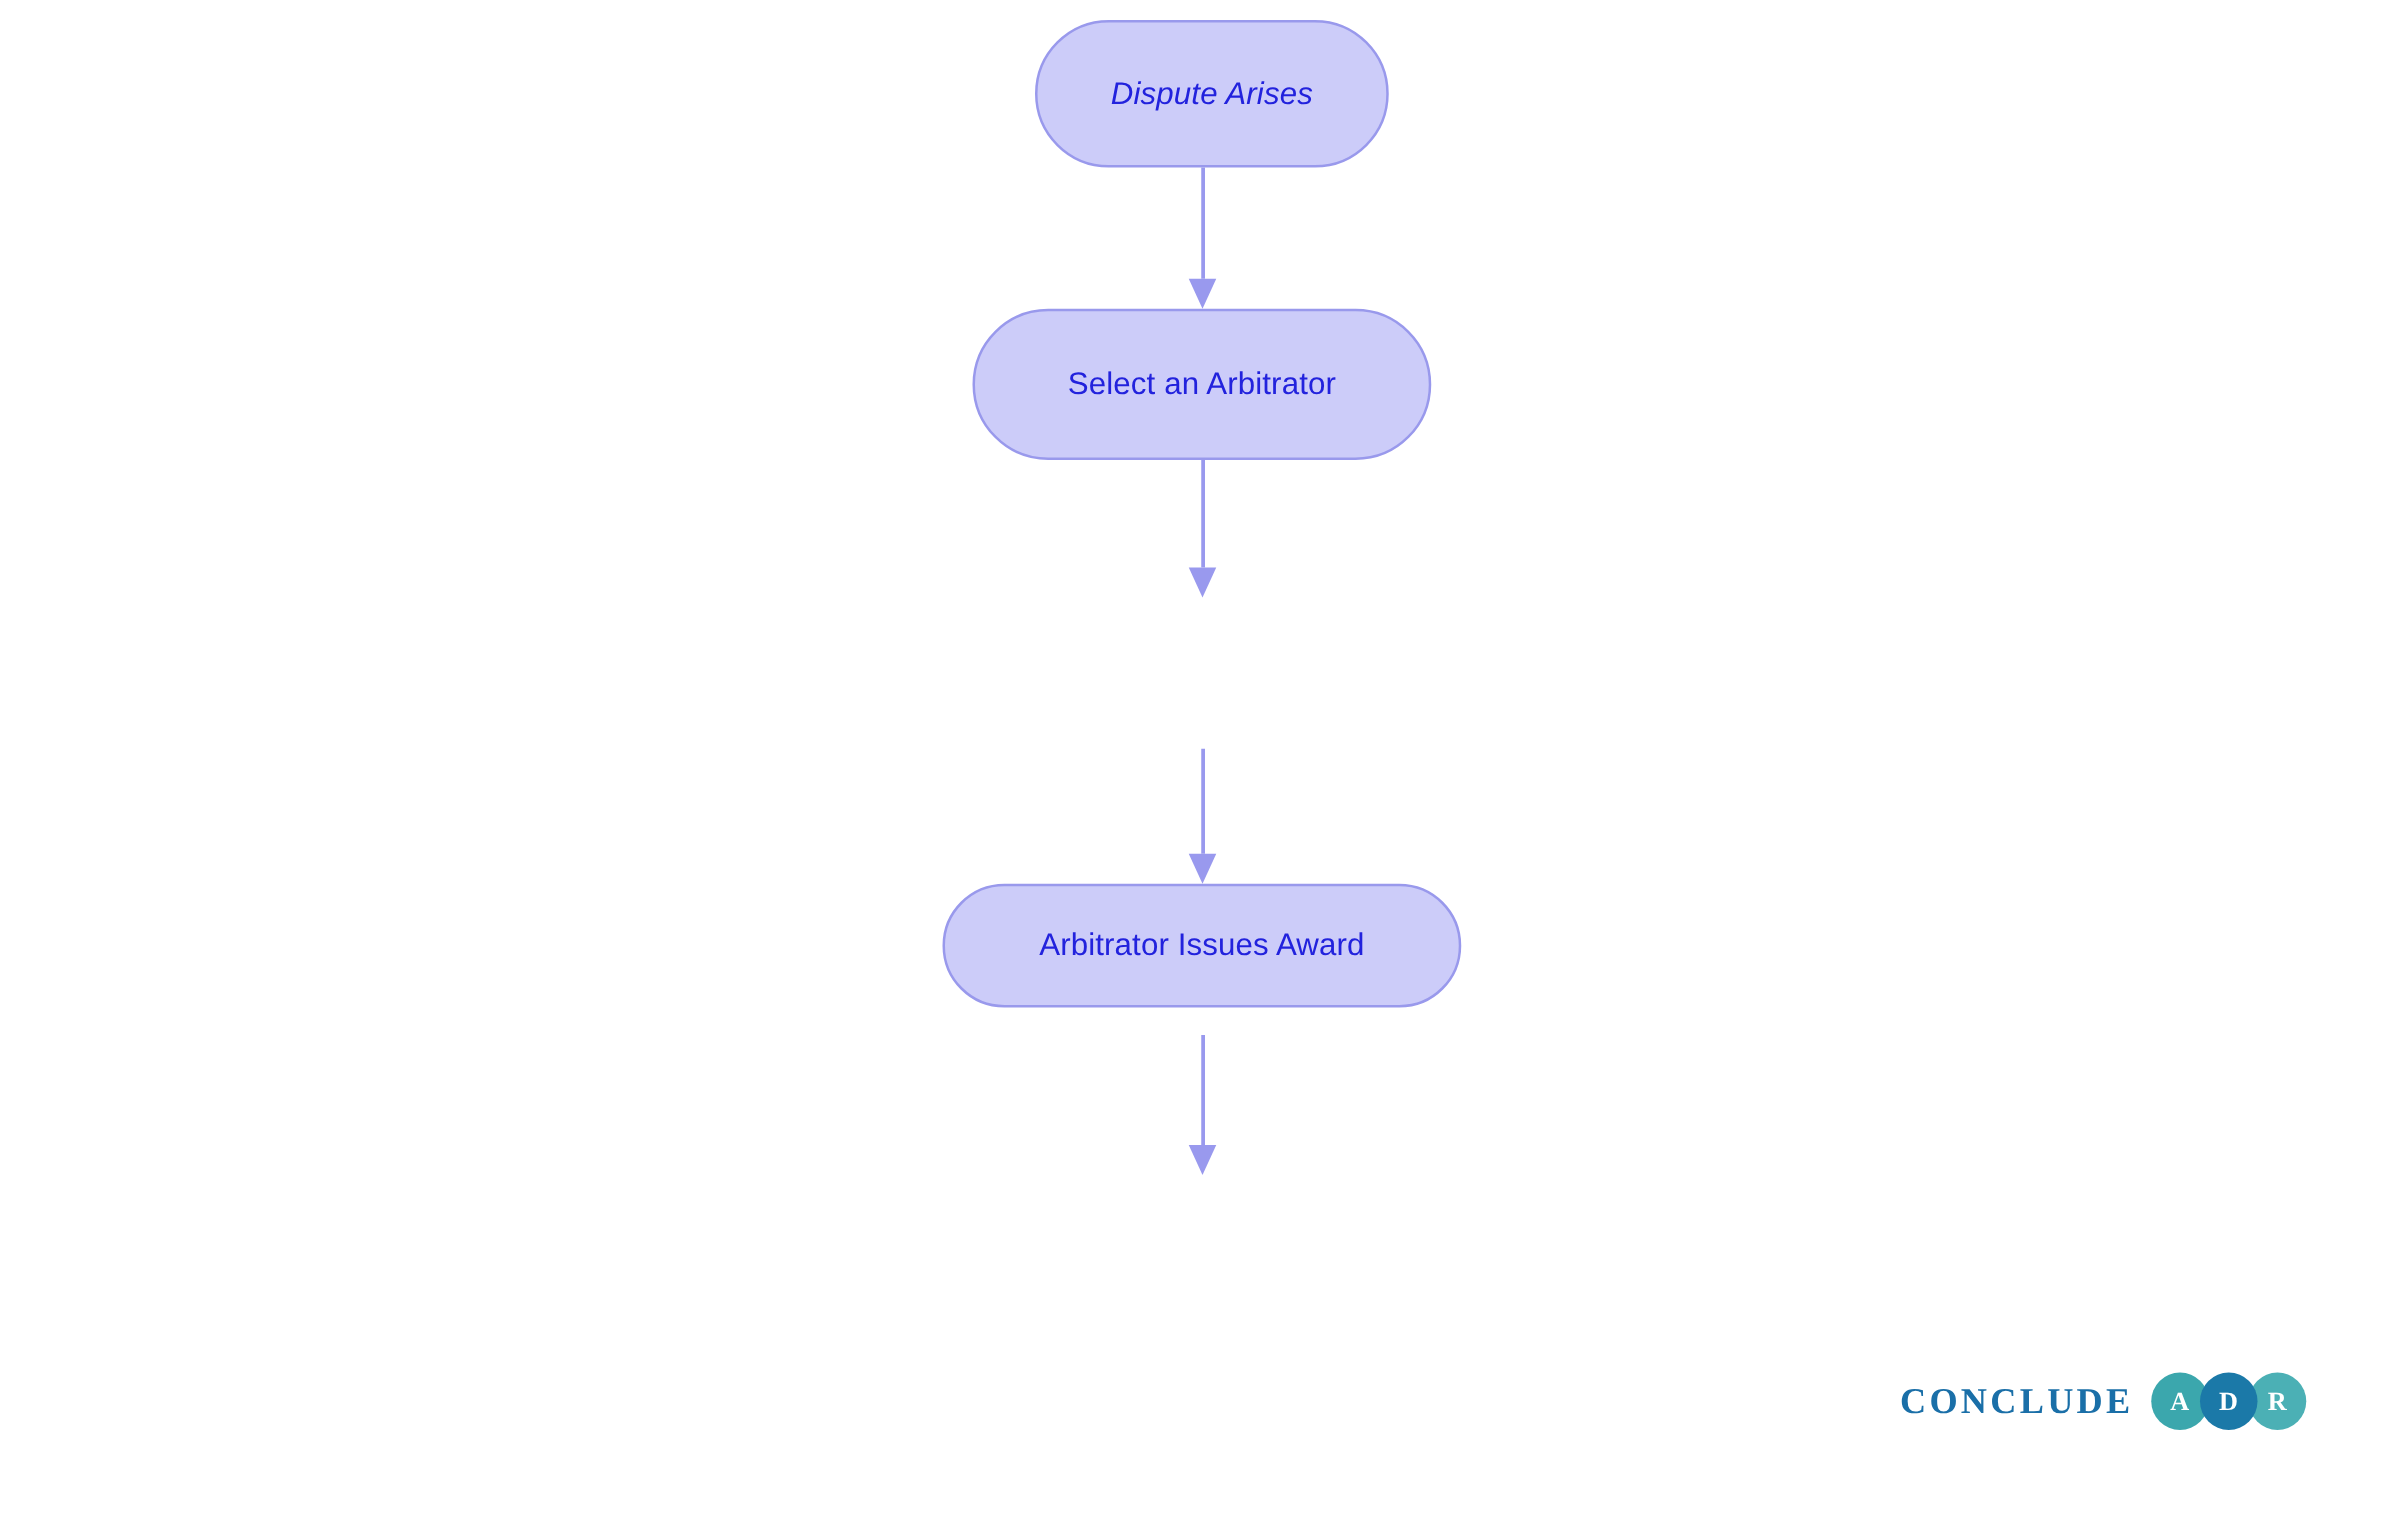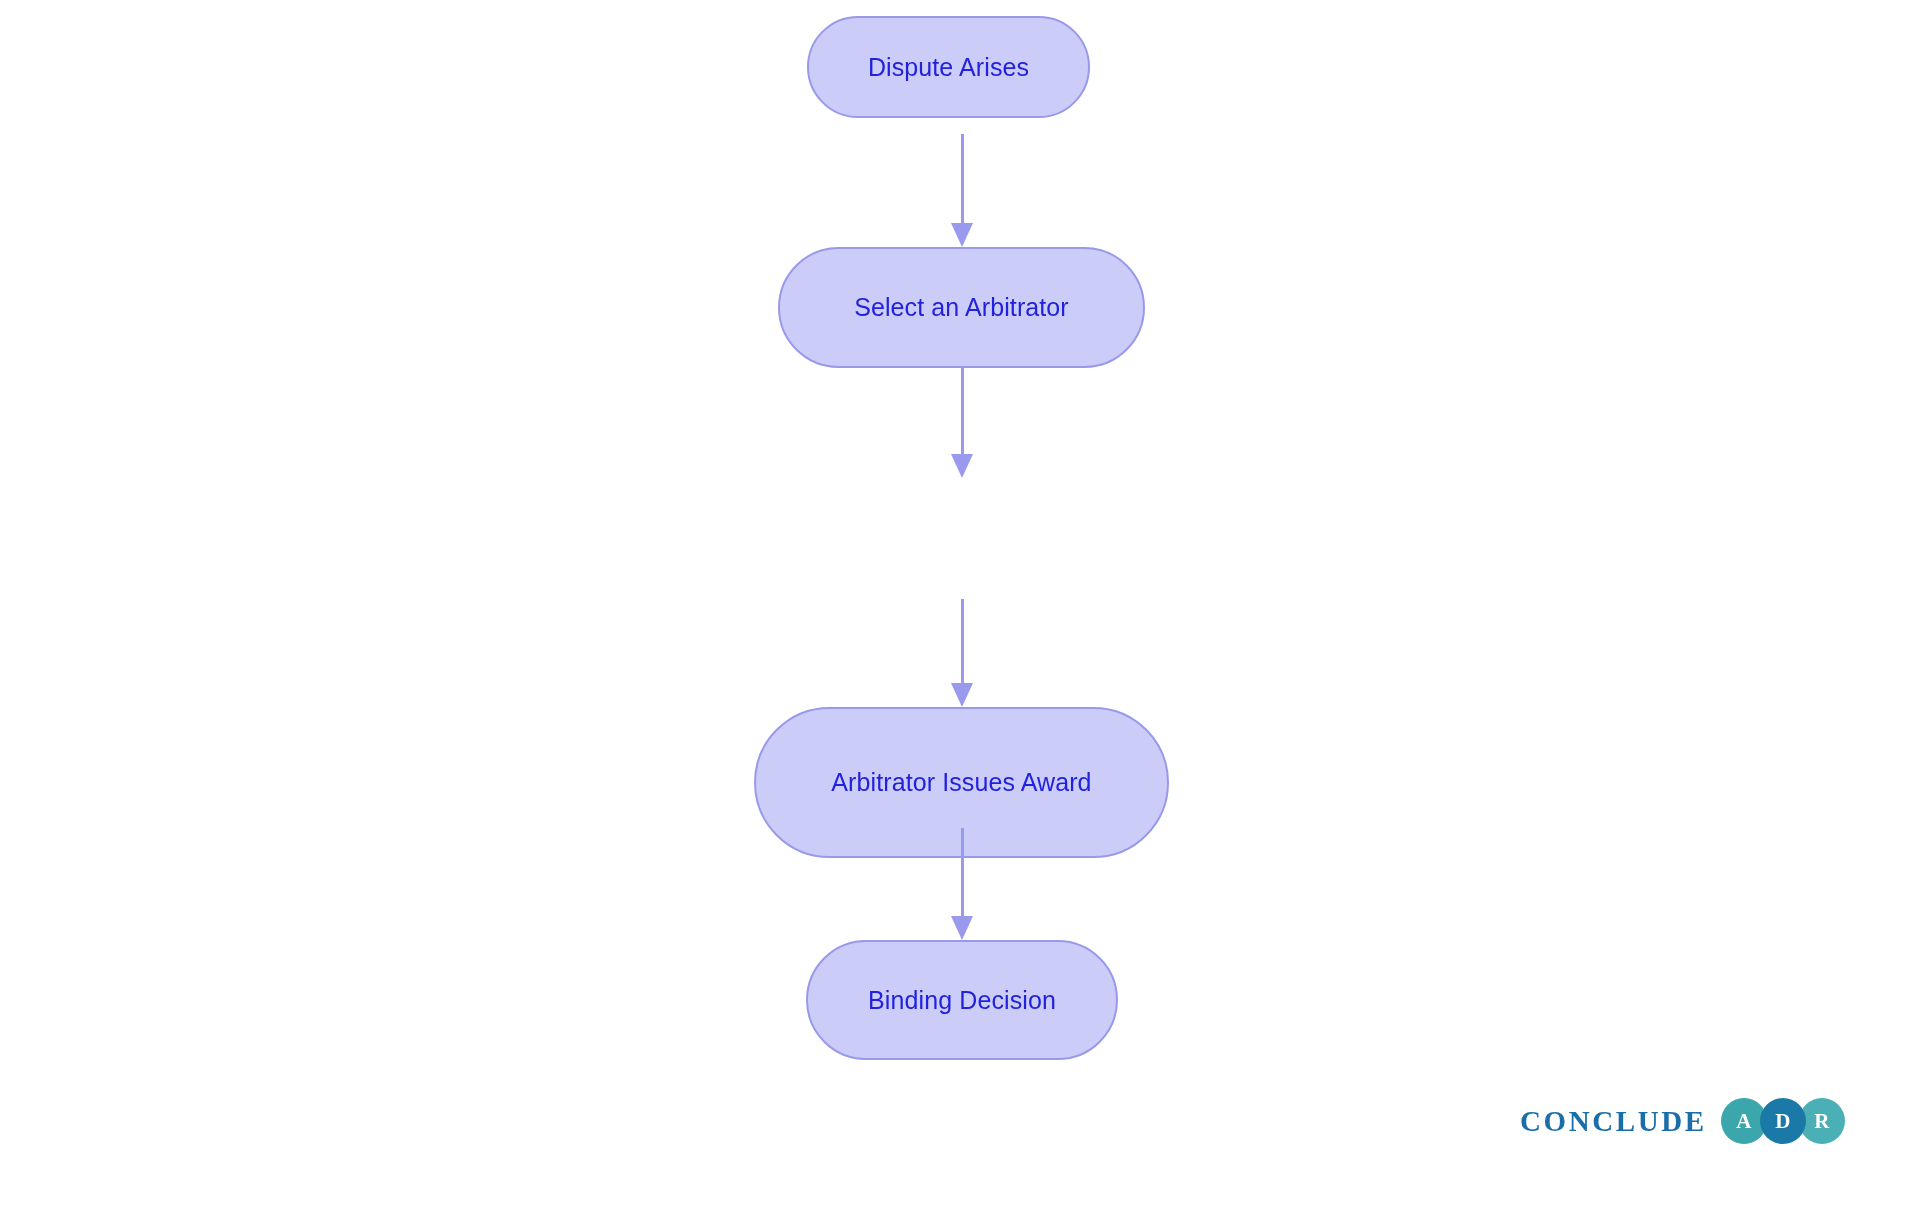--- a/index.html
+++ b/index.html
@@ -114,21 +114,21 @@
   }
   #brand-circle-a { background: #3ba7ad; z-index: 1; }
   #brand-circle-d { background: #1b79a8; z-index: 3; }
   #brand-circle-r { background: #4bb0b5; z-index: 2; }
 </style>
 </head>
 <body>
 
 <div id="flowchart-canvas">
 
-  <div class="flow-node" id="node-1" style="left:807px; top:16px; width:283px; height:102px;">
+  <div class="flow-node" id="node-1" style="left:828px; top:16px; width:283px; height:118px;font-style:italic;">
     <span class="flow-node-label">Dispute Arises</span>
   </div>
 
   <div class="flow-edge" id="edge-1-2" style="left:942px; top:134px; width:40px; height:113px;">
     <div class="edge-line" style="height:89px;"></div>
     <div class="edge-head"></div>
   </div>
 
   <div class="flow-node" id="node-2" style="left:778px; top:247px; width:367px; height:121px;">
     <span class="flow-node-label">Select an Arbitrator</span>
@@ -138,32 +138,29 @@
     <div class="edge-line" style="height:86px;"></div>
     <div class="edge-head"></div>
   </div>
 
 
   <div class="flow-edge" id="edge-3-4" style="left:942px; top:599px; width:40px; height:108px;">
     <div class="edge-line" style="height:84px;"></div>
     <div class="edge-head"></div>
   </div>
 
-  <div class="flow-node" id="node-4" style="left:754px; top:707px; width:415px; height:151px;">
+  <div class="flow-node" id="node-4" style="left:754px; top:707px; width:415px; height:99px;">
     <span class="flow-node-label">Arbitrator Issues Award</span>
   </div>
 
   <div class="flow-edge" id="edge-4-5" style="left:942px; top:828px; width:40px; height:112px;">
     <div class="edge-line" style="height:88px;"></div>
     <div class="edge-head"></div>
   </div>
 
-  <div class="flow-node" id="node-5" style="left:806px; top:940px; width:312px; height:120px;">
-    <span class="flow-node-label">Binding Decision</span>
-  </div>
 
 </div>
 
 <div id="brand-logo">
   <div id="brand-wordmark">CONCLUDE</div>
   <div id="brand-circles">
     <div class="brand-circle" id="brand-circle-a">
       <span>A</span>
     </div>
     <div class="brand-circle" id="brand-circle-d">

